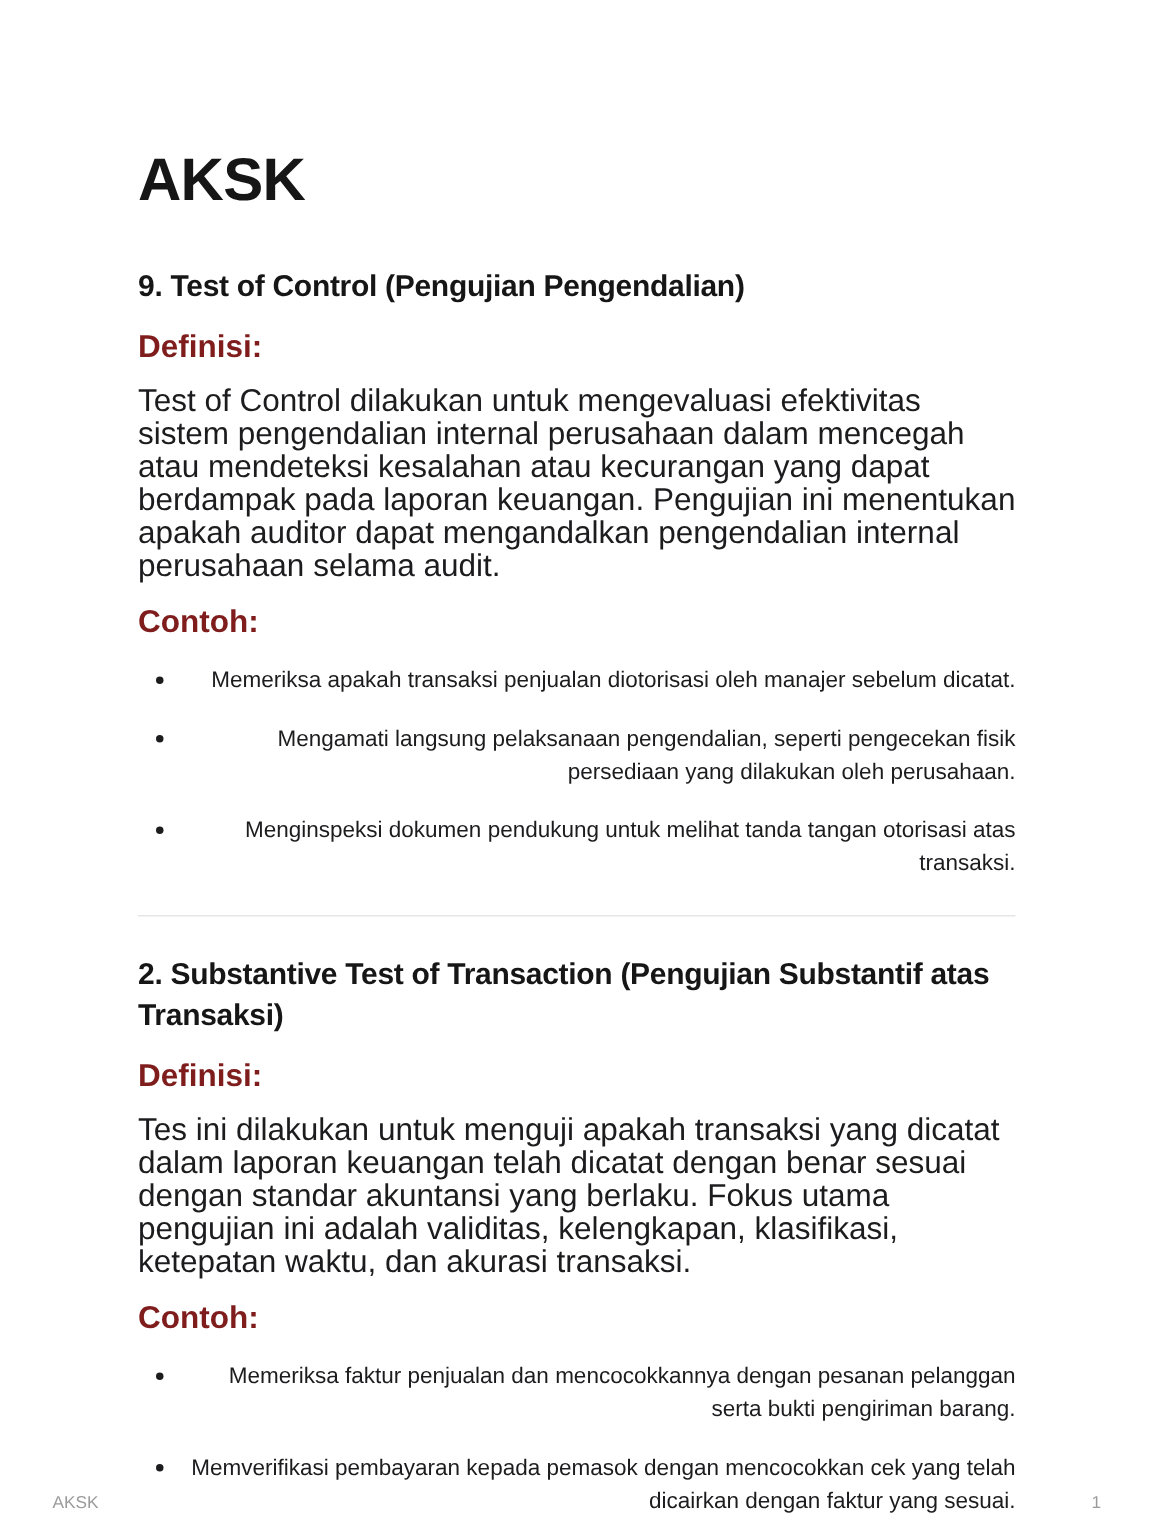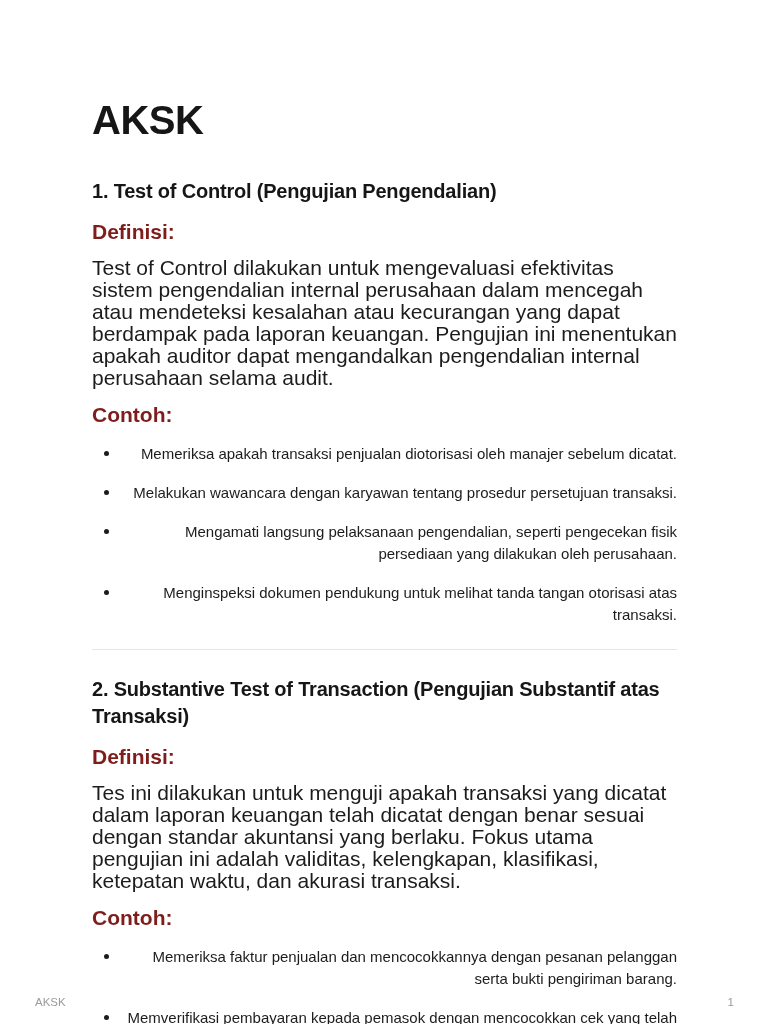--- a/index.html
+++ b/index.html
@@ -90,27 +90,26 @@
 </style>
 </head>
 <body>
 
 <div class="page">
   <div class="content">
 
     <h1 class="doc-title">AKSK</h1>
 
     <section>
-      <h2 class="section-heading">1. Test of Control (Pengujian Pengendalian)</h2>
+      <h2 class="section-heading">9. Test of Control (Pengujian Pengendalian)</h2>
       <div class="label">Definisi:</div>
       <p class="body-text">Test of Control dilakukan untuk mengevaluasi efektivitas sistem pengendalian internal perusahaan dalam mencegah atau mendeteksi kesalahan atau kecurangan yang dapat berdampak pada laporan keuangan. Pengujian ini menentukan apakah auditor dapat mengandalkan pengendalian internal perusahaan selama audit.</p>
       <div class="label">Contoh:</div>
       <ul class="examples">
         <li><span class="bullet-dot"></span><span>Memeriksa apakah transaksi penjualan diotorisasi oleh manajer sebelum dicatat.</span></li>
-        <li><span class="bullet-dot"></span><span>Melakukan wawancara dengan karyawan tentang prosedur persetujuan transaksi.</span></li>
         <li><span class="bullet-dot"></span><span>Mengamati langsung pelaksanaan pengendalian, seperti pengecekan fisik persediaan yang dilakukan oleh perusahaan.</span></li>
         <li><span class="bullet-dot"></span><span>Menginspeksi dokumen pendukung untuk melihat tanda tangan otorisasi atas transaksi.</span></li>
       </ul>
     </section>
 
     <hr class="divider">
 
     <section>
       <h2 class="section-heading">2. Substantive Test of Transaction (Pengujian Substantif atas Transaksi)</h2>
       <div class="label">Definisi:</div>

